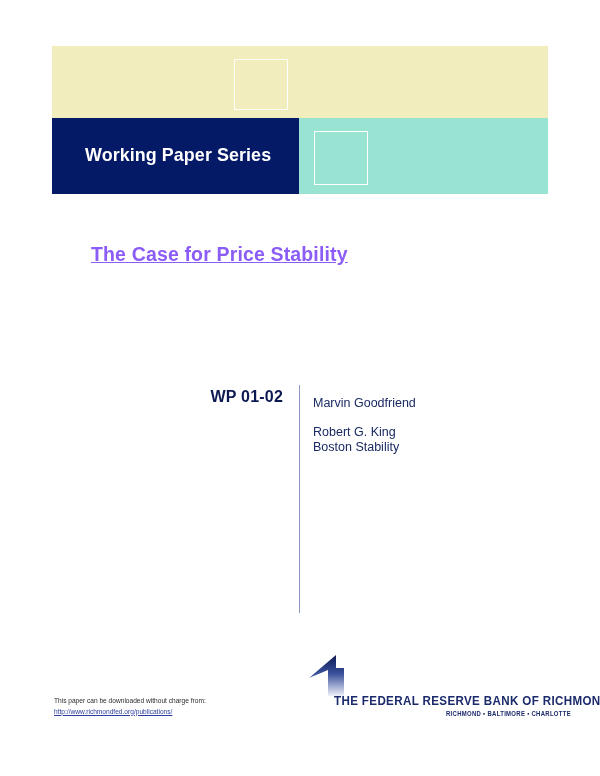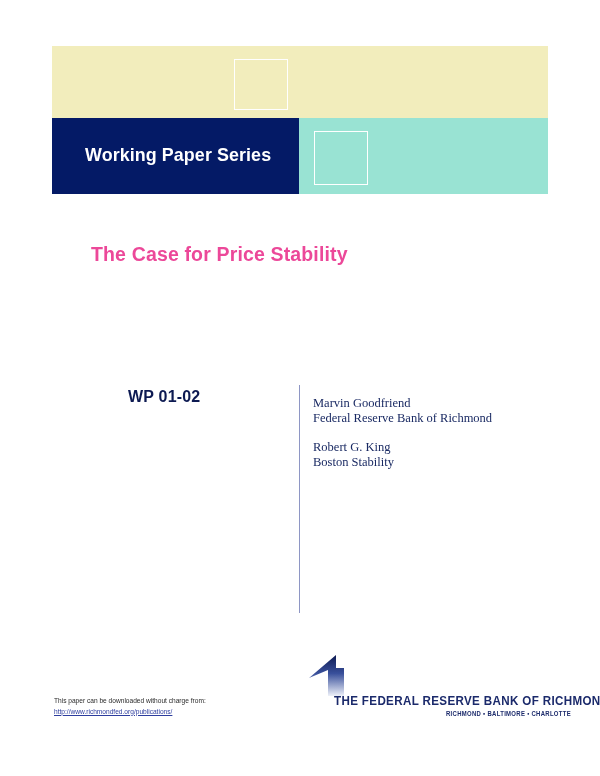--- a/index.html
+++ b/index.html
@@ -81,33 +81,35 @@
     transform: scaleX(0.94);
     transform-origin: left center;
     white-space: nowrap;
   }
 
   
   #doc-title {
     position: absolute;
     left: 91px;
     top: 243px;
-    color: #ec4899;
+    color: #8b5cf6;
     font-size: 19.5px;
     font-weight: bold;
     letter-spacing: 0.15px;
     white-space: nowrap;
+    text-decoration: underline;
   }
 
   
   #wp-number {
     position: absolute;
     left: 128px;
     top: 388px;
     width: 155px;
+    text-align: right;
     color: #0d1a52;
     font-size: 16px;
     font-weight: bold;
     letter-spacing: 0.2px;
     white-space: nowrap;
   }
   #author-divider {
     position: absolute;
     left: 299px;
     top: 385px;
@@ -119,21 +121,20 @@
     position: absolute;
     left: 313px;
     top: 396px;
     color: #1a2a63;
     font-size: 12.5px;
     line-height: 15px;
     white-space: nowrap;
   }
   .author-group {
     margin-bottom: 14px;
-    font-family: Liberation Serif, serif;
   }
   .author-group:last-child {
     margin-bottom: 6px;
   }
   .author-line { display: block; }
 
   
   #download-note {
     position: absolute;
     left: 54px;
@@ -207,21 +208,20 @@
 
   <div id="doc-title">The Case for Price Stability</div>
 
   <div id="wp-number">WP 01-02</div>
 
   <div id="author-divider"></div>
 
   <div id="author-block">
     <div class="author-group">
       <span class="author-line">Marvin Goodfriend</span>
-      <span class="author-line">Federal Reserve Bank of Richmond</span>
     </div>
     <div class="author-group">
       <span class="author-line">Robert G. King</span>
       <span class="author-line">Boston Stability</span>
     </div>
   </div>
 
   <div id="download-note">
     <span>This paper can be downloaded without charge from:</span>
     <span id="download-url">http://www.richmondfed.org/publications/</span>

